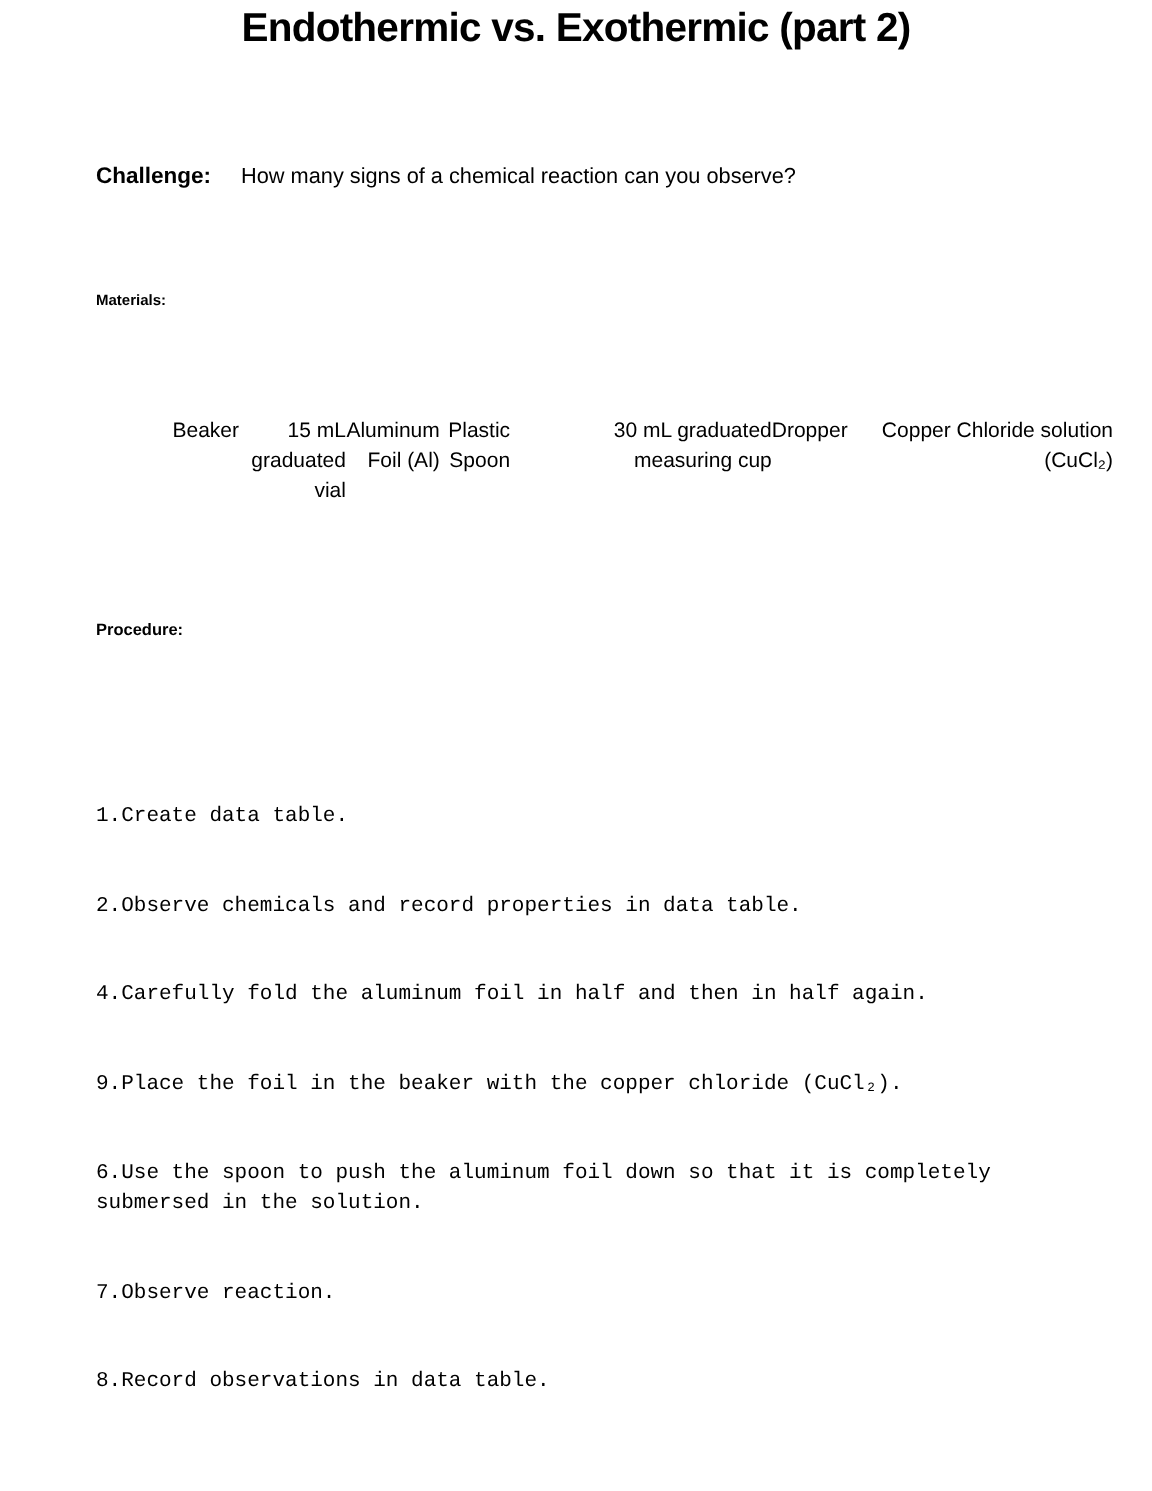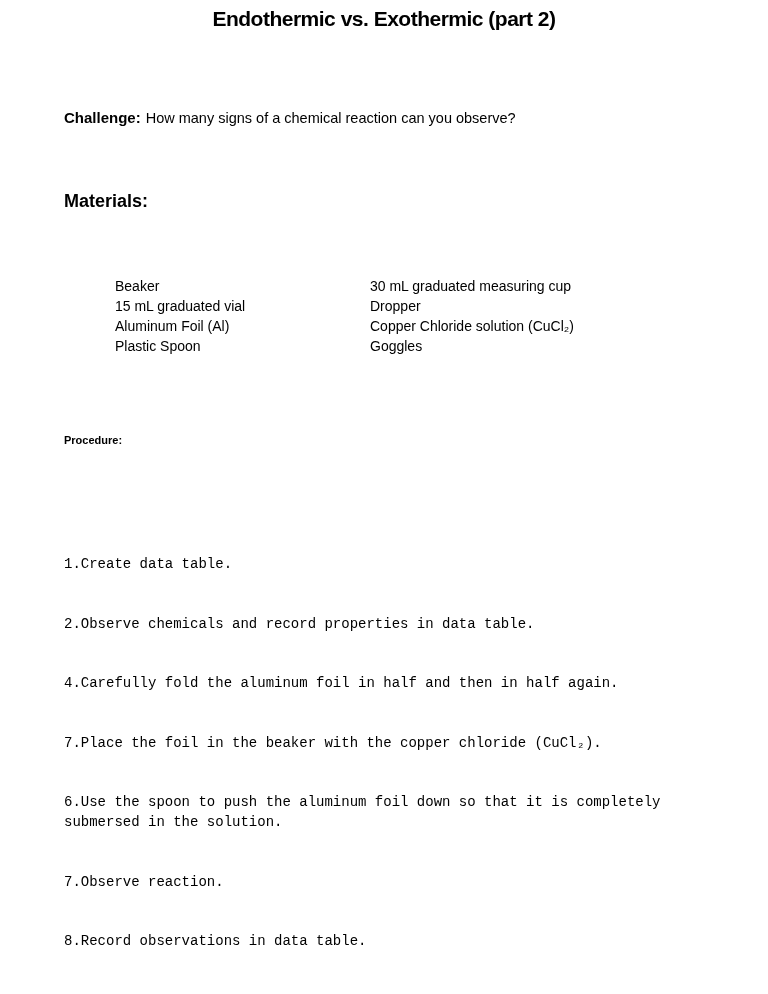--- a/index.html
+++ b/index.html
@@ -6,35 +6,35 @@
   html,body { background:#ffffff; }
   body {
     width:768px; height:994px; overflow:hidden;
     font-family:"Liberation Sans","DejaVu Sans",sans-serif;
     color:#000000;
   }
   .page { position:relative; width:768px; height:994px; background:#fff; }
 
   .doc-title {
     margin-top:2px; text-align:center;
-    font-size:21px; font-weight:700; line-height:33px;
+    font-size:27px; font-weight:700; line-height:33px;
     letter-spacing:-0.5px;
   }
 
   .content { margin:0 26px 0 64px; font-size:14.5px; line-height:20px; white-space:pre-wrap; }
 
   .b { font-weight:700; }
   .challenge-line { margin-top:13px; }
   .challenge-line .lbl { font-size:15px; }
-  .challenge-line .txt { margin-left:5px; }
+  .challenge-line .txt { margin-left:20px; }
 
-  .section-label { margin-top:3px; font-size:18px; font-weight:700; }
+  .section-label { margin-top:3px; font-size:10px; font-weight:700; }
 
   .materials-cols { display:flex; margin:5px 0 0 51px; }
-  .mat-col { display:flex; flex-direction:column; }
+  .mat-col { display:flex; flex-direction:row;text-align:right; }
   .mat-col.left { width:255px; }
   .mat-item { font-size:14px; line-height:20px; }
 
   .proc-label { margin-top:14px; font-size:11px; }
   .steps { margin-top:5px; }
   .step { font-size:14px; line-height:19.6px;font-family:Liberation Mono, monospace; }
 </style>
 </head>
 <body>
 
@@ -52,31 +52,30 @@
       <div class="mat-col left">
         <div class="mat-item">Beaker</div>
         <div class="mat-item">15 mL graduated vial</div>
         <div class="mat-item">Aluminum Foil (Al)</div>
         <div class="mat-item">Plastic Spoon</div>
       </div>
       <div class="mat-col right">
         <div class="mat-item">30 mL graduated measuring cup</div>
         <div class="mat-item">Dropper</div>
         <div class="mat-item">Copper Chloride solution (CuCl₂)</div>
-        <div class="mat-item">Goggles</div>
       </div>
     </div>
 
     <p class="section-label proc-label">Procedure:</p>
 
     <div class="steps">
       <p class="step">1.Create data table.</p>
       <p class="step">2.Observe chemicals and record properties in data table.</p>
       <p class="step">4.Carefully fold the aluminum foil in half and then in half again.</p>
-      <p class="step">7.Place the foil in the beaker with the copper chloride (CuCl₂).</p>
+      <p class="step">9.Place the foil in the beaker with the copper chloride (CuCl₂).</p>
       <p class="step">6.Use the spoon to push the aluminum foil down so that it is completely submersed in the solution.</p>
       <p class="step">7.Observe reaction.</p>
       <p class="step">8.Record observations in data table.</p>
       
       
       
       
     </div>
 
     

